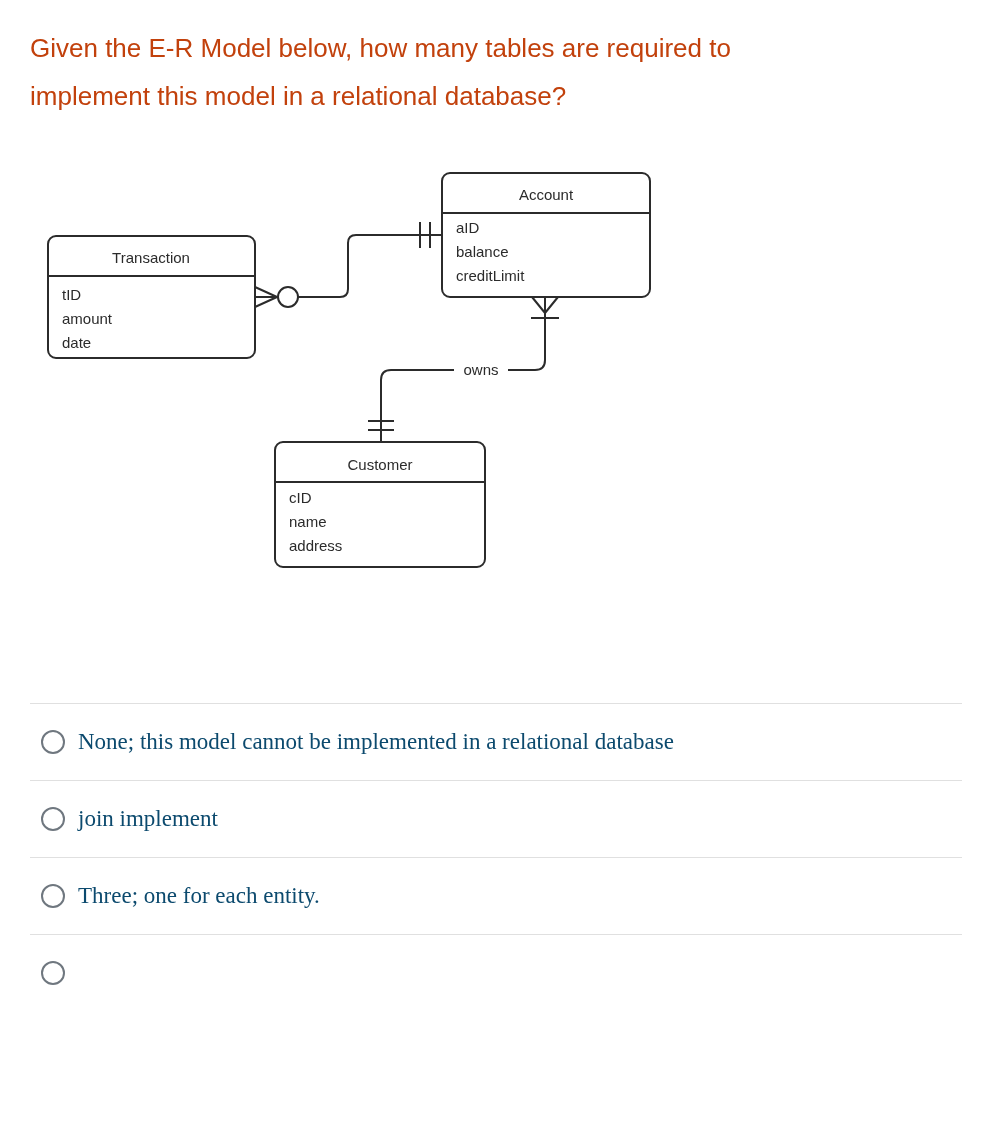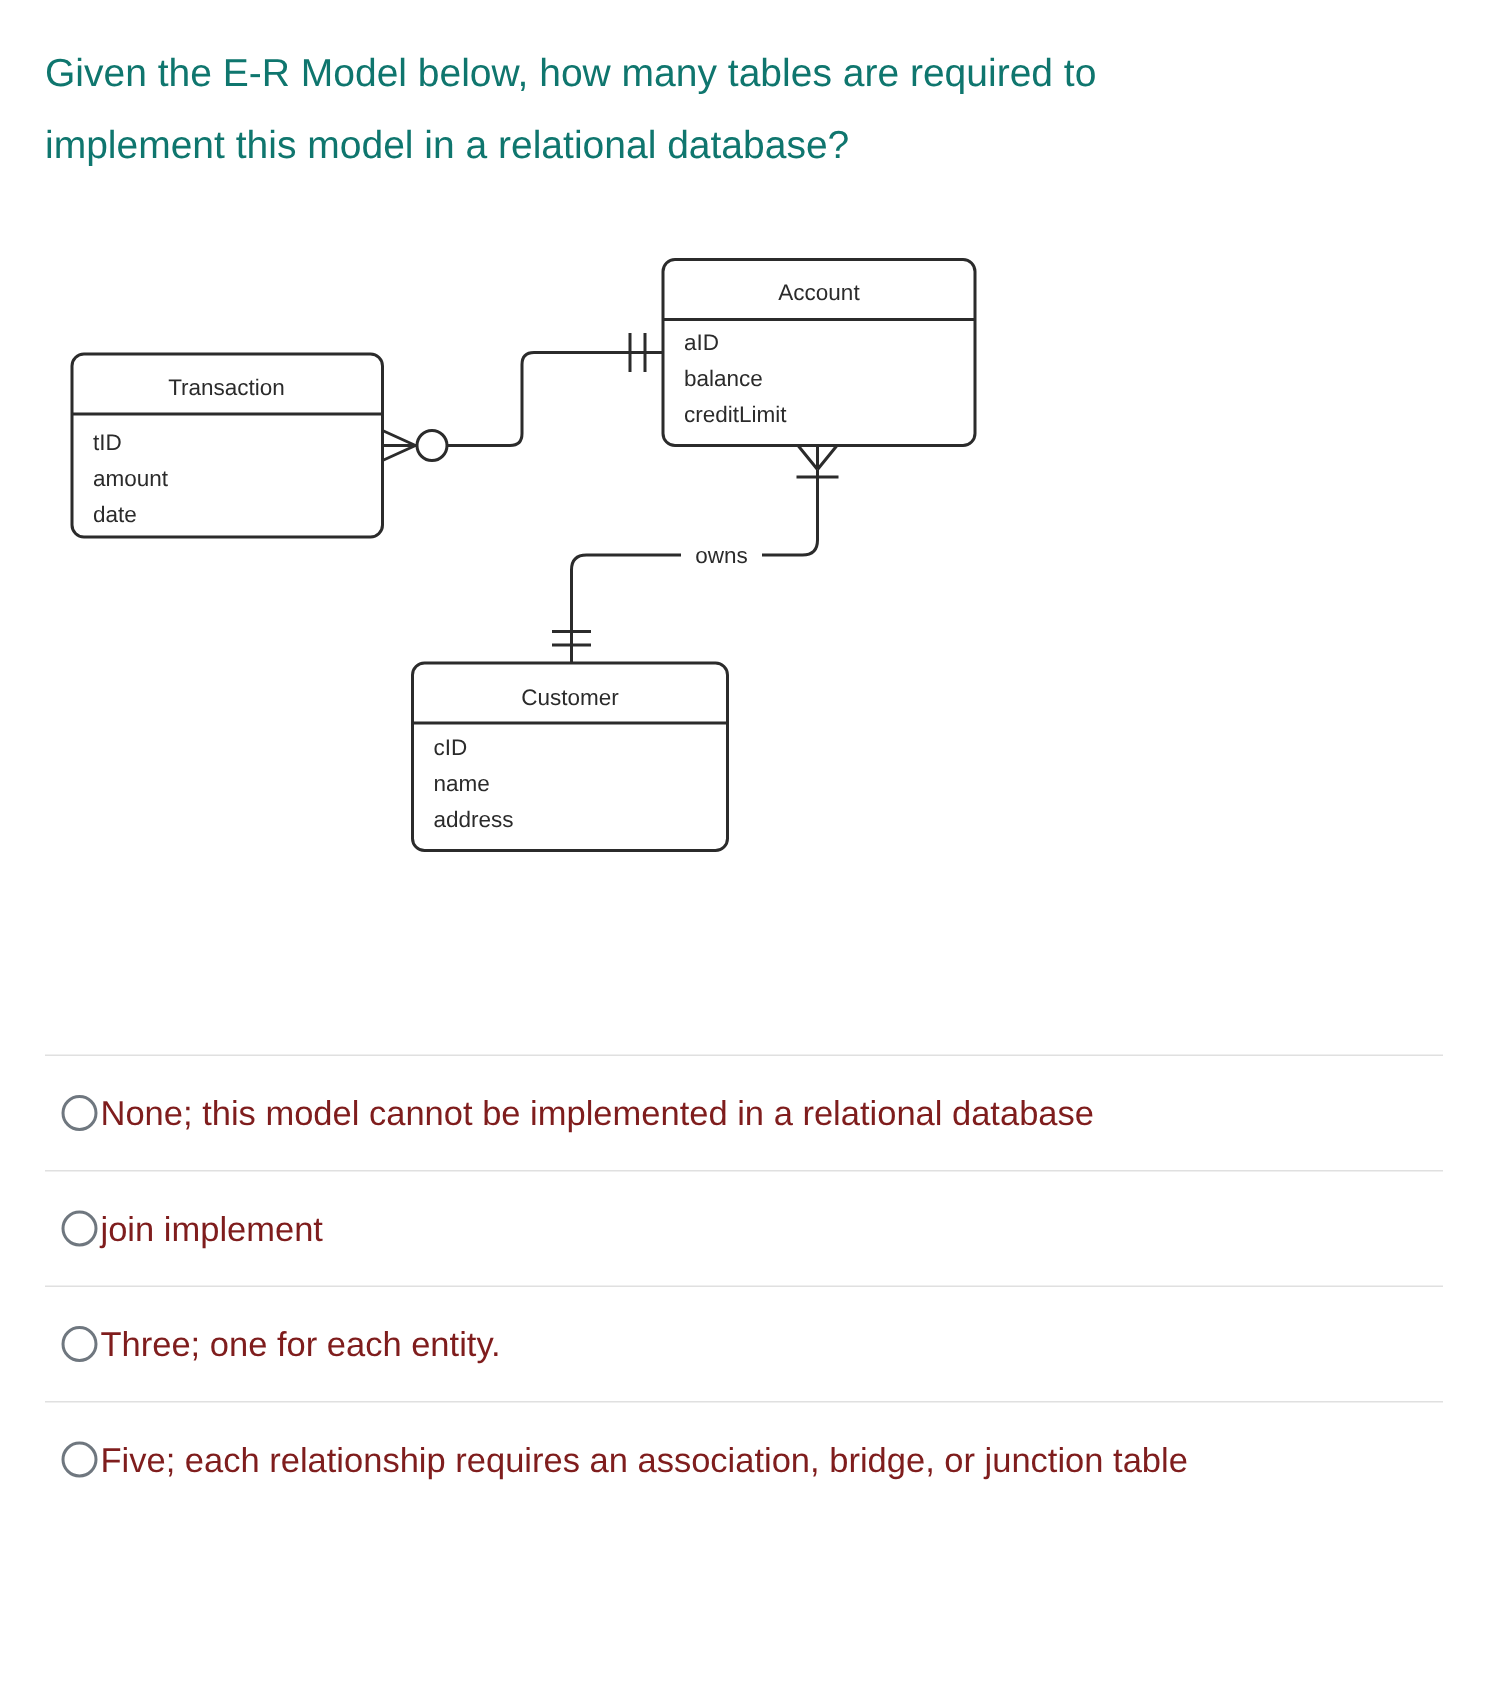--- a/index.html
+++ b/index.html
@@ -6,21 +6,21 @@
   html, body { width: 992px; height: 1132px; background: #ffffff; overflow: hidden; }
   body { font-family: "Liberation Sans", sans-serif; }
   .page { position: relative; width: 992px; height: 1132px; background: #ffffff; }
 
   .question {
     position: absolute;
     left: 30px; top: 24px;
     width: 932px;
     font-size: 26px;
     line-height: 48px;
-    color: #0f766e;
+    color: #c2410c;
     font-weight: 400;
   }
   .question .q-line { white-space: nowrap; }
 
   svg.diagram { position: absolute; left: 0; top: 0; }
   svg.diagram text {
     font-family: "Liberation Sans", sans-serif;
     font-size: 15px;
     fill: #2b2b2b;
   }
@@ -36,24 +36,25 @@
   }
   .radio {
     flex: none;
     width: 24px; height: 24px;
     border: 2px solid #6F777F;
     border-radius: 50%;
     margin: 8px 0 0 11px;
     background: #ffffff;
   }
   .option-text {
-    margin-left: 2px;
+    margin-left: 13px;
     font-size: 23px;
     line-height: 40px;
-    color: #7f1d1d;
+    color: #0c4a6e;
+    font-family: Liberation Serif, serif;
   }
   .option-line { white-space: nowrap; }
 </style>
 </head>
 <body>
 
 <div class="page">
 
   <div class="question">
     <div class="q-line">Given the E-R Model below, how many tables are required to</div>
@@ -124,19 +125,16 @@
     <div class="option-row">
       <span class="radio"></span>
       <div class="option-text">
         <div class="option-line">Three; one for each entity.</div>
       </div>
     </div>
 
 
     <div class="option-row">
       <span class="radio"></span>
-      <div class="option-text">
-        <div class="option-line">Five; each relationship requires an association, bridge, or junction table</div>
-      </div>
     </div>
 
   </div>
 </div>
 
 </body></html>

